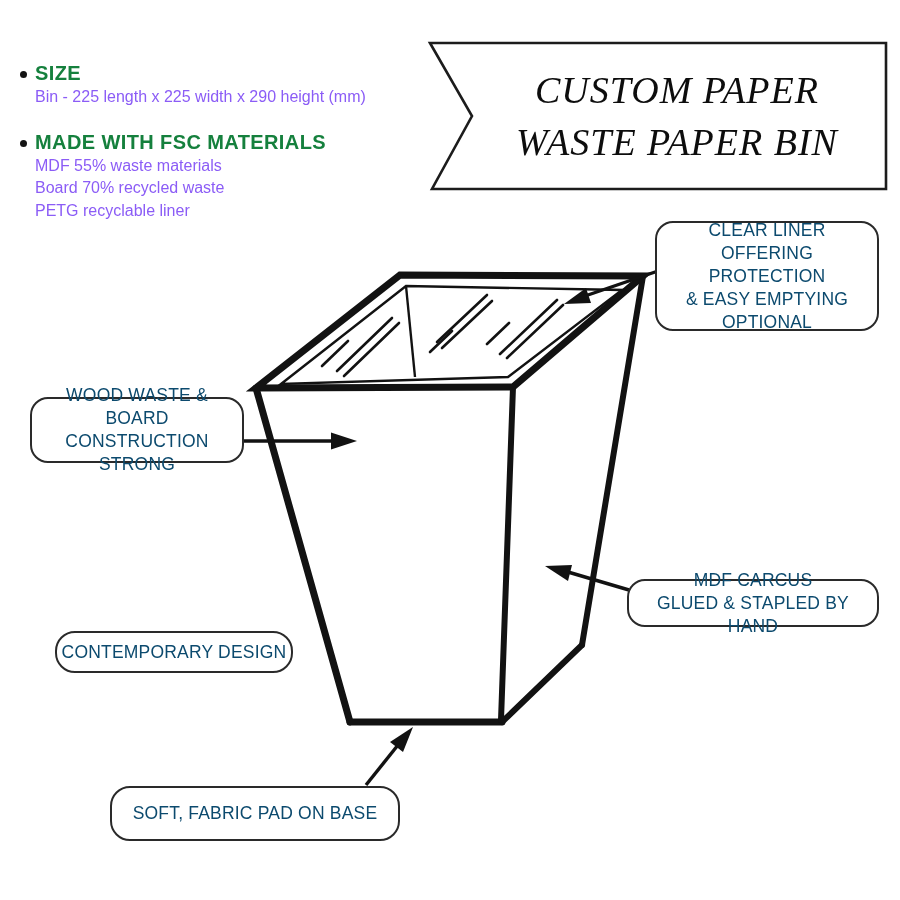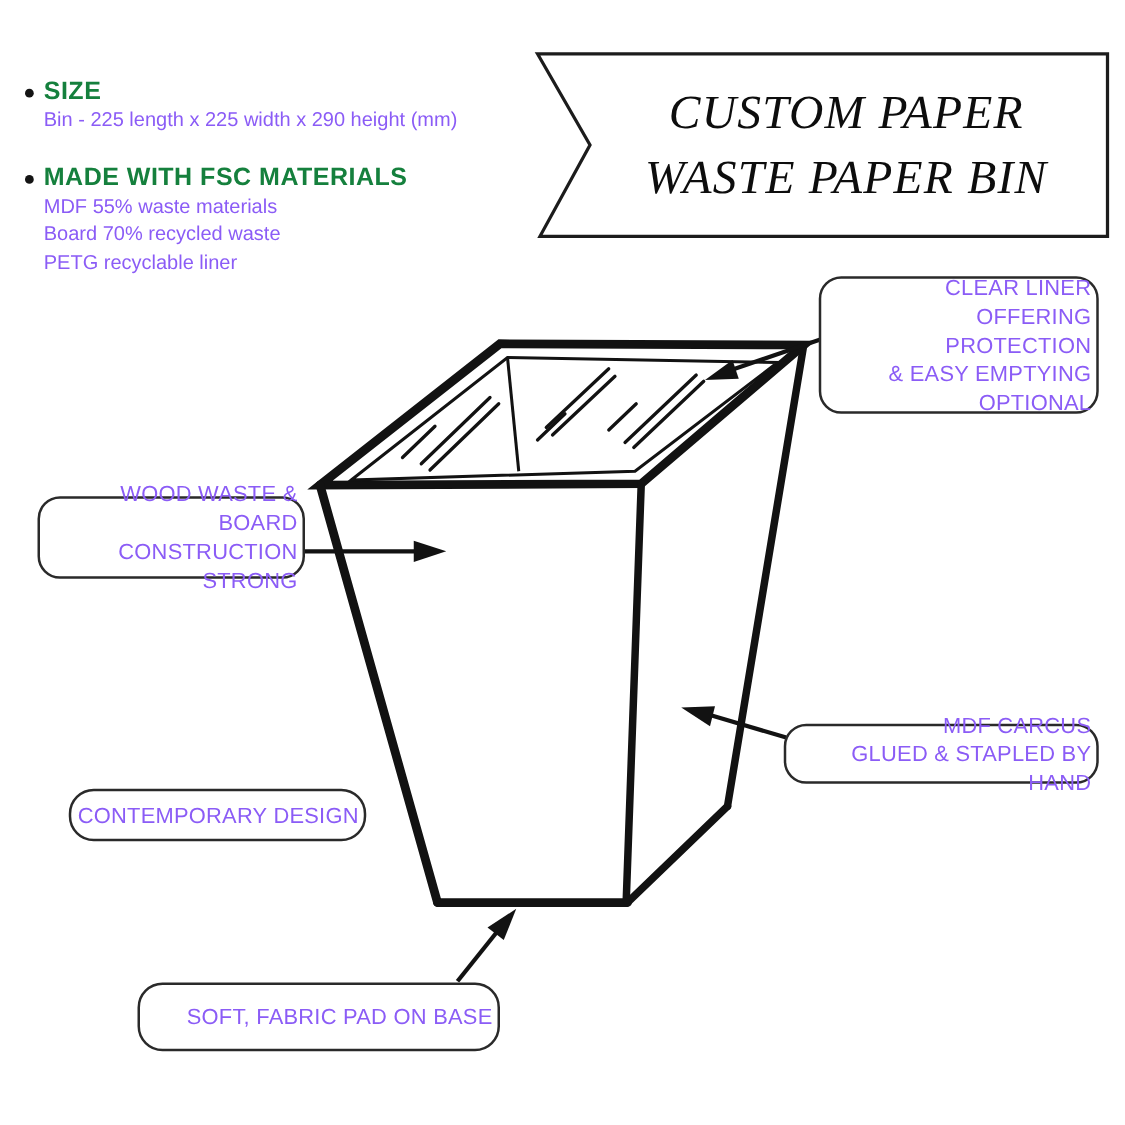--- a/index.html
+++ b/index.html
@@ -36,22 +36,22 @@
   
   .diagram-svg { position:absolute; left:0; top:0; width:900px; height:900px; }
   .ink { stroke:#121212; fill:none; }
   .ink-fill { fill:#121212; stroke:none; }
 
   
   .callout {
     position:absolute; background:#ffffff;
     border:2px solid #2a2a2a; border-radius:18px;
     display:flex; flex-direction:column; justify-content:center;
-    text-align:right; font-size:17.5px; line-height:23px;
-    letter-spacing:.2px; color:#8b5cf6; padding:6px 4px;
+    text-align:center; font-size:17.5px; line-height:23px;
+    letter-spacing:.2px; color:#0c4a6e; padding:6px 4px;
   }
   .co-clear-liner   { left:655px; top:221px; width:224px; height:110px; }
   .co-wood-waste    { left:30px;  top:397px; width:214px; height:66px; }
   .co-contemporary  { left:55px;  top:631px; width:238px; height:42px; border-radius:20px; }
   .co-mdf           { left:627px; top:579px; width:252px; height:48px; }
   .co-fabric        { left:110px; top:786px; width:290px; height:55px; border-radius:20px; }
 </style>
 </head>
 <body>
 

